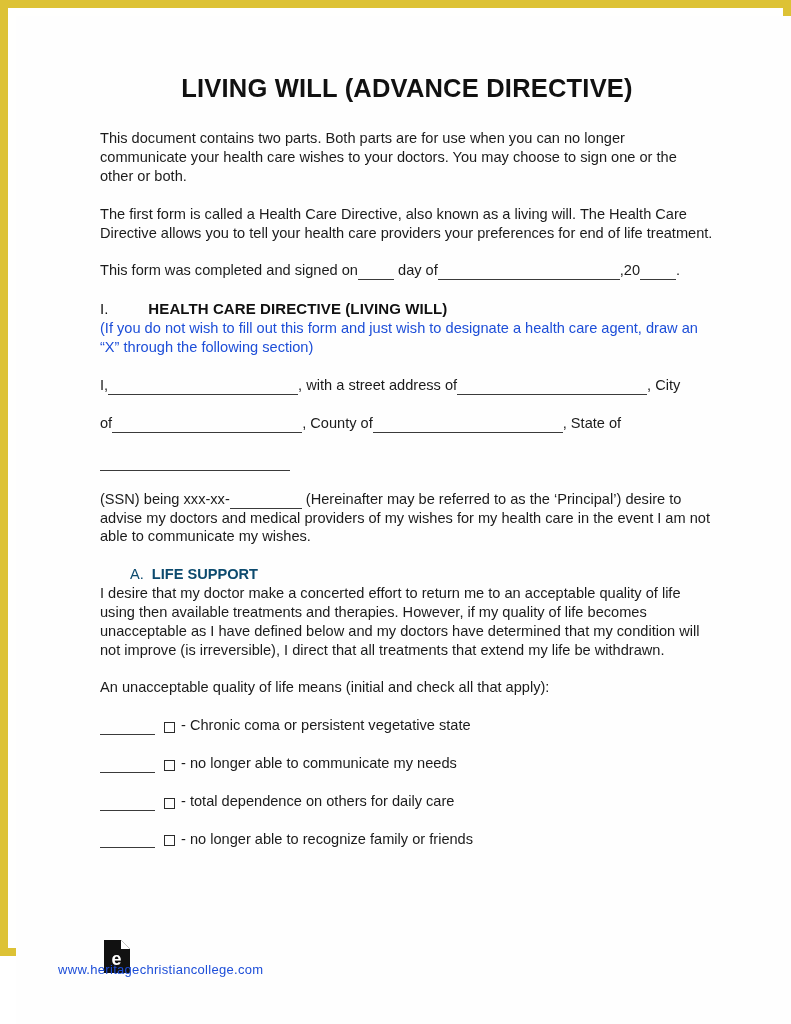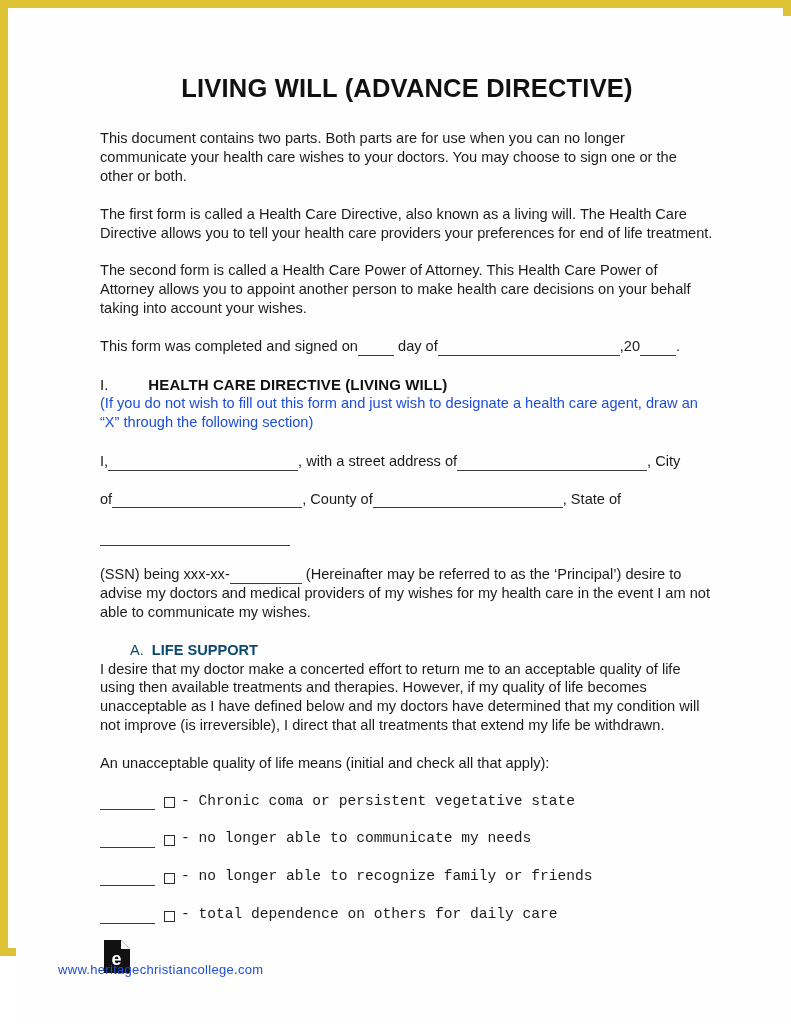--- a/index.html
+++ b/index.html
@@ -129,21 +129,20 @@
     list-style: none;
   }
   .check-row {
     font-size: 14.6px;
     color: #1b1b1b;
     line-height: 1.29;
     margin: 0 0 19px 0;
     display: flex;
     align-items: flex-end;
     white-space: nowrap;
-    font-family: Liberation Mono, monospace;
   }
   .initial-blank {
     display: inline-block;
     width: 55px;
     border-bottom: 1.4px solid #3a3a3a;
     height: 0.9em;
     margin-right: 9px;
   }
   .ckbox {
     display: inline-block;
@@ -190,21 +189,20 @@
   <div class="sheet">
 
     <div class="doc">
 
       <h1 class="doc-title">LIVING WILL (ADVANCE DIRECTIVE)</h1>
 
       <p class="para">This document contains two parts. Both parts are for use when you can no longer communicate your health care wishes to your doctors. You may choose to sign one or the other or both.</p>
 
       <p class="para">The first form is called a Health Care Directive, also known as a living will.  The Health Care Directive allows you to tell your health care providers your preferences for end of life treatment.</p>
 
-      <p class="para">The second form is called a Health Care Power of Attorney. This Health Care Power of Attorney allows you to appoint another person to make health care decisions on your behalf taking into account your wishes.</p>
 
       <div class="fill-line">
         <span>This form was completed and signed on</span><span class="blank b-xs"></span>
         <span>day of</span><span class="blank b-lg"></span><span>,20</span><span class="blank b-xs"></span><span>.</span>
       </div>
 
       <p class="sec-head"><span class="numeral">I.</span><span style="display:inline-block;width:40px"></span><span class="sec-title">HEALTH CARE DIRECTIVE (LIVING WILL)</span></p>
 
       <p class="note">(If you do not wish to fill out this form and just wish to designate a health care agent, draw an “X” through the following section)</p>
 
@@ -241,27 +239,27 @@
 
         <li class="check-row">
           <span class="initial-blank"></span>
           <span class="ckbox"></span>
           <span class="ck-label">- no longer able to communicate my needs</span>
         </li>
 
         <li class="check-row">
           <span class="initial-blank"></span>
           <span class="ckbox"></span>
+          <span class="ck-label">- total dependence on others for daily care</span>
+        </li>
+
+        <li class="check-row">
+          <span class="initial-blank"></span>
+          <span class="ckbox"></span>
           <span class="ck-label">- no longer able to recognize family or friends</span>
-        </li>
-
-        <li class="check-row">
-          <span class="initial-blank"></span>
-          <span class="ckbox"></span>
-          <span class="ck-label">- total dependence on others for daily care</span>
         </li>
 
       </ul>
 
     </div>
 
     <div class="footer">
 
       <div class="logo-mark">
         <svg width="26" height="33" viewBox="0 0 26 33" xmlns="http://www.w3.org/2000/svg">

